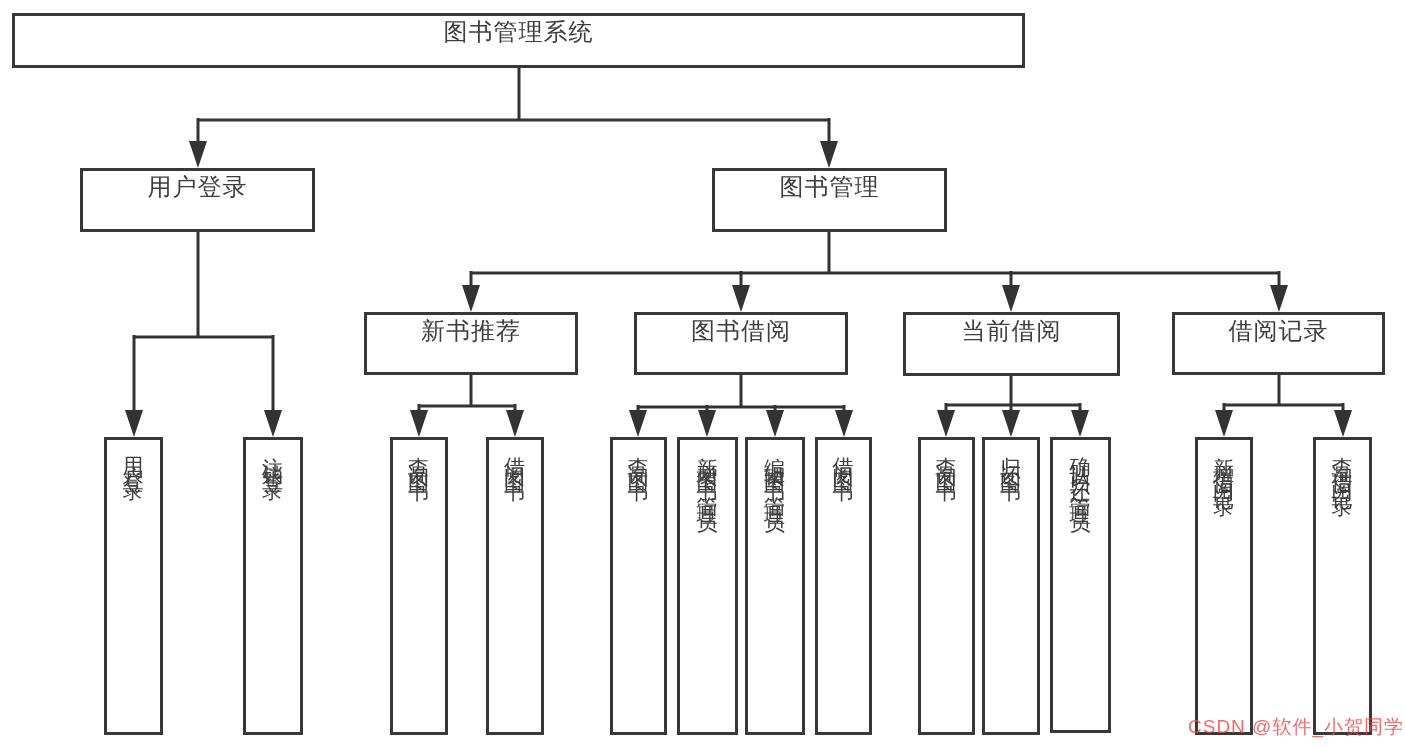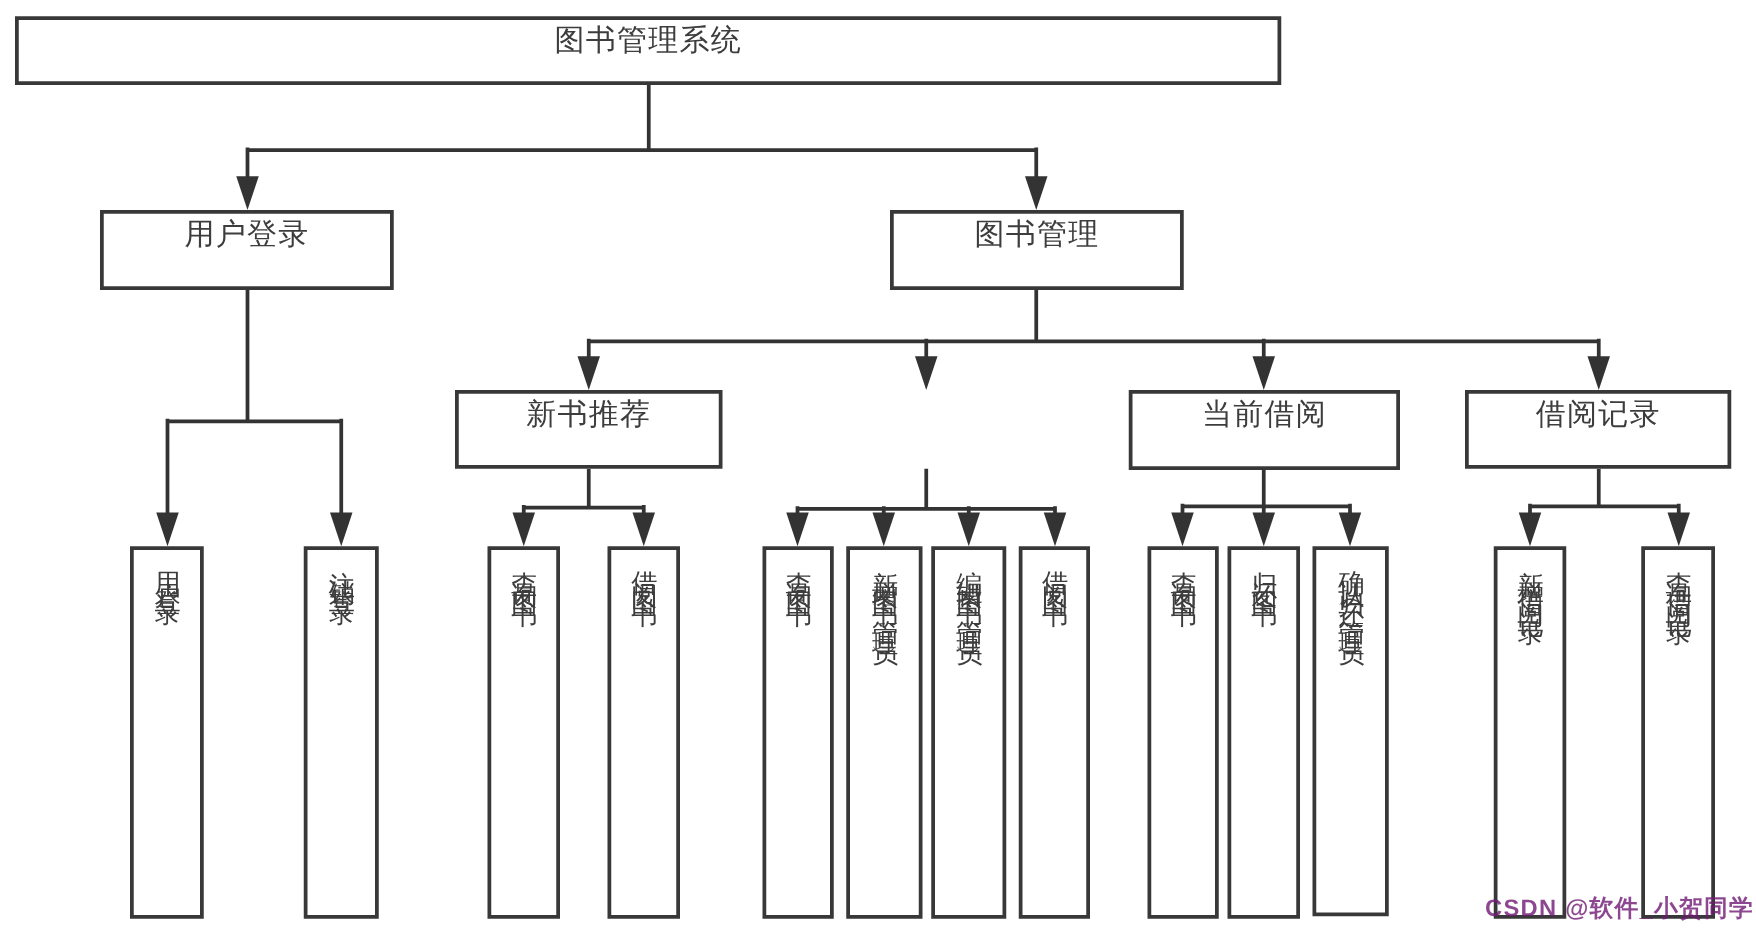--- a/index.html
+++ b/index.html
@@ -14,22 +14,22 @@
     border:3px solid #383838;color:#3d3d3d;
     display:flex;align-items:flex-start;justify-content:center;
     z-index:2;font-size:24px;letter-spacing:1px;
   }
   .leaf{font-size:21px;}
   .leaf .vtext{
     writing-mode:vertical-rl;text-orientation:mixed;
     letter-spacing:8px;line-height:1;letter-spacing:8px;
   }
   .watermark{
-    position:absolute;z-index:3;color:#701a75;opacity:.8;
-    font-size:19px;letter-spacing:1px;white-space:nowrap;font-weight:bold;
+    position:absolute;z-index:3;color:#ef4444;opacity:.8;
+    font-size:19px;letter-spacing:1px;white-space:nowrap;
   }
 </style>
 </head>
 <body>
 
 <div id="stage">
 
   <svg class="connectors" width="1405" height="747" viewBox="0 0 1405 747">
     <g stroke="#333333" stroke-width="3" fill="none">
 
@@ -84,20 +84,23 @@
   <div class="node" style="left:80px;top:168px;width:235px;height:64px;">
     <span>用户登录</span>
   </div>
   <div class="node" style="left:712px;top:168px;width:235px;height:64px;">
     <span>图书管理</span>
   </div>
 
   <div class="node" style="left:364px;top:312px;width:214px;height:63px;">
     <span>新书推荐</span>
   </div>
+  <div class="node" style="left:634px;top:312px;width:214px;height:63px;">
+    <span>图书借阅</span>
+  </div>
   <div class="node" style="left:903px;top:312px;width:217px;height:64px;">
     <span>当前借阅</span>
   </div>
   <div class="node" style="left:1172px;top:312px;width:213px;height:63px;">
     <span>借阅记录</span>
   </div>
 
   <div class="node leaf" style="left:104px;top:437px;width:59px;height:298px;">
     <span class="vtext">用户登录</span>
   </div>

